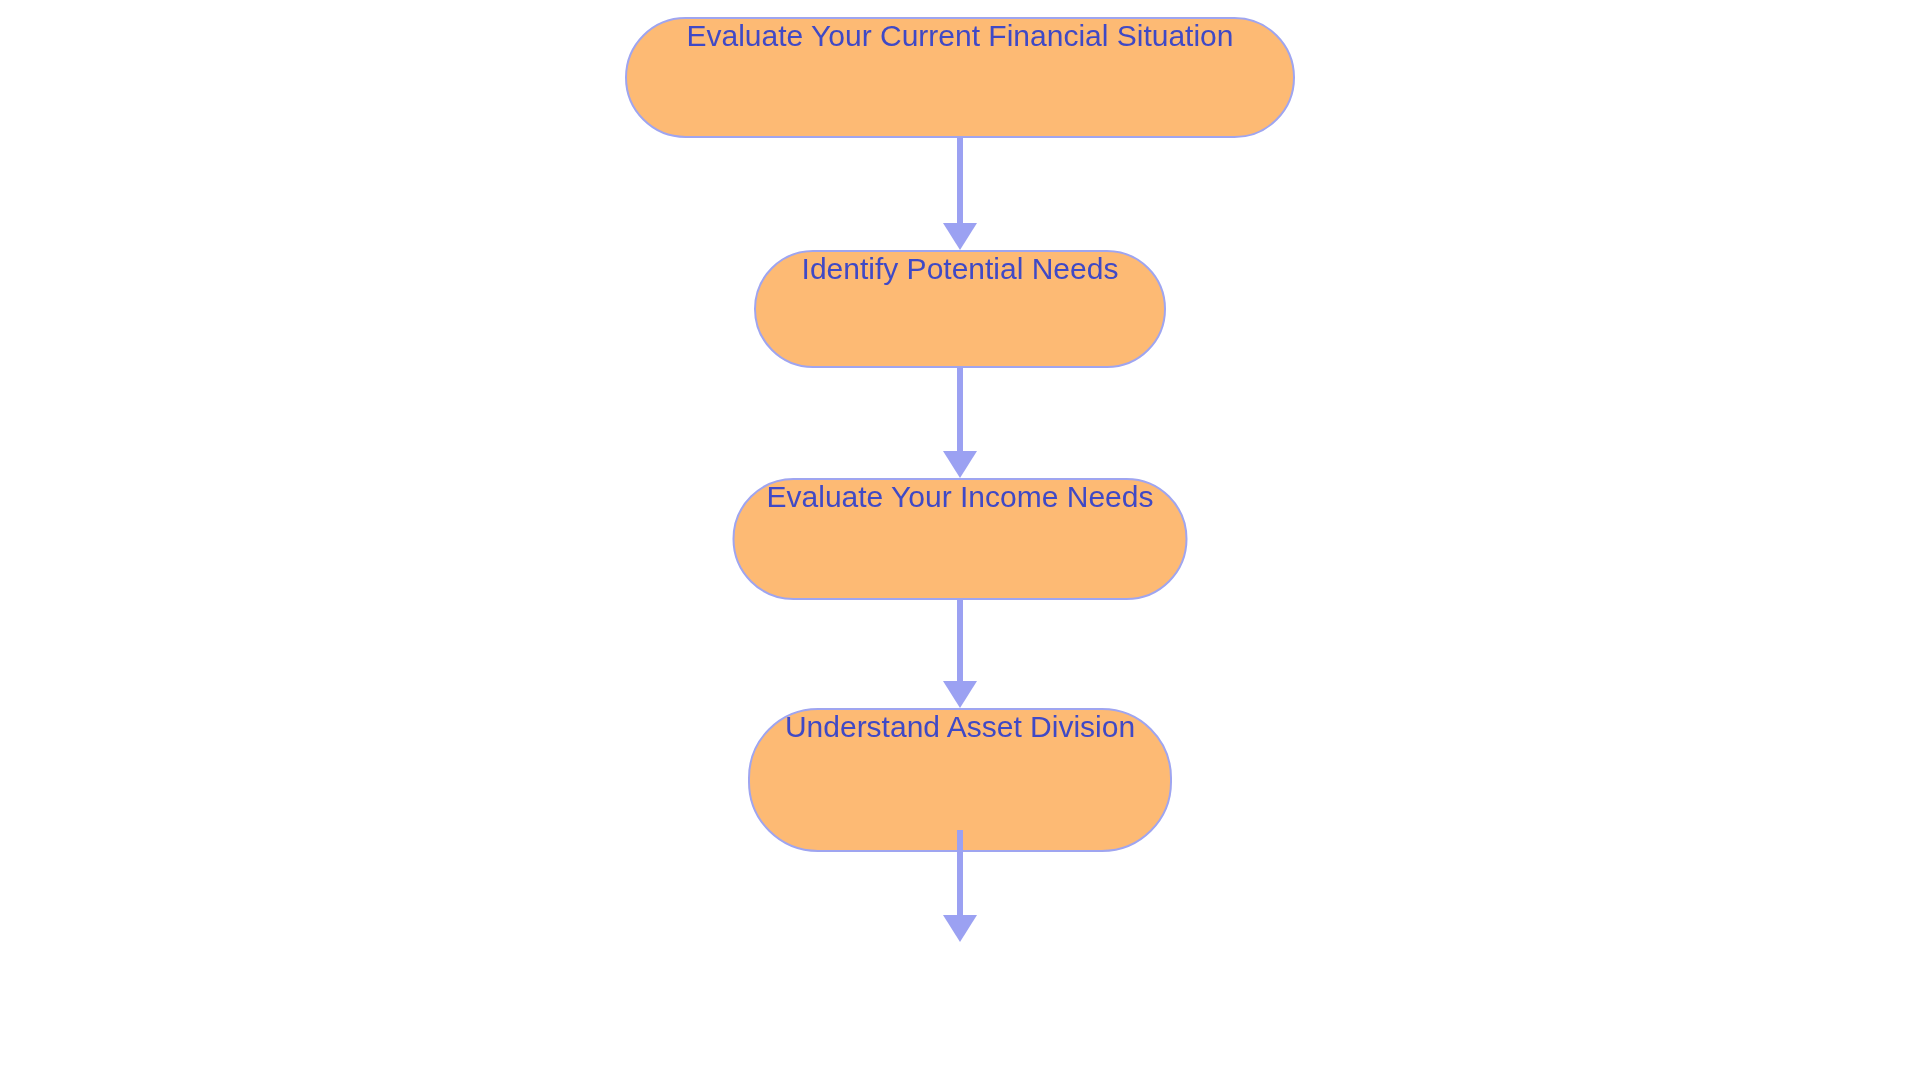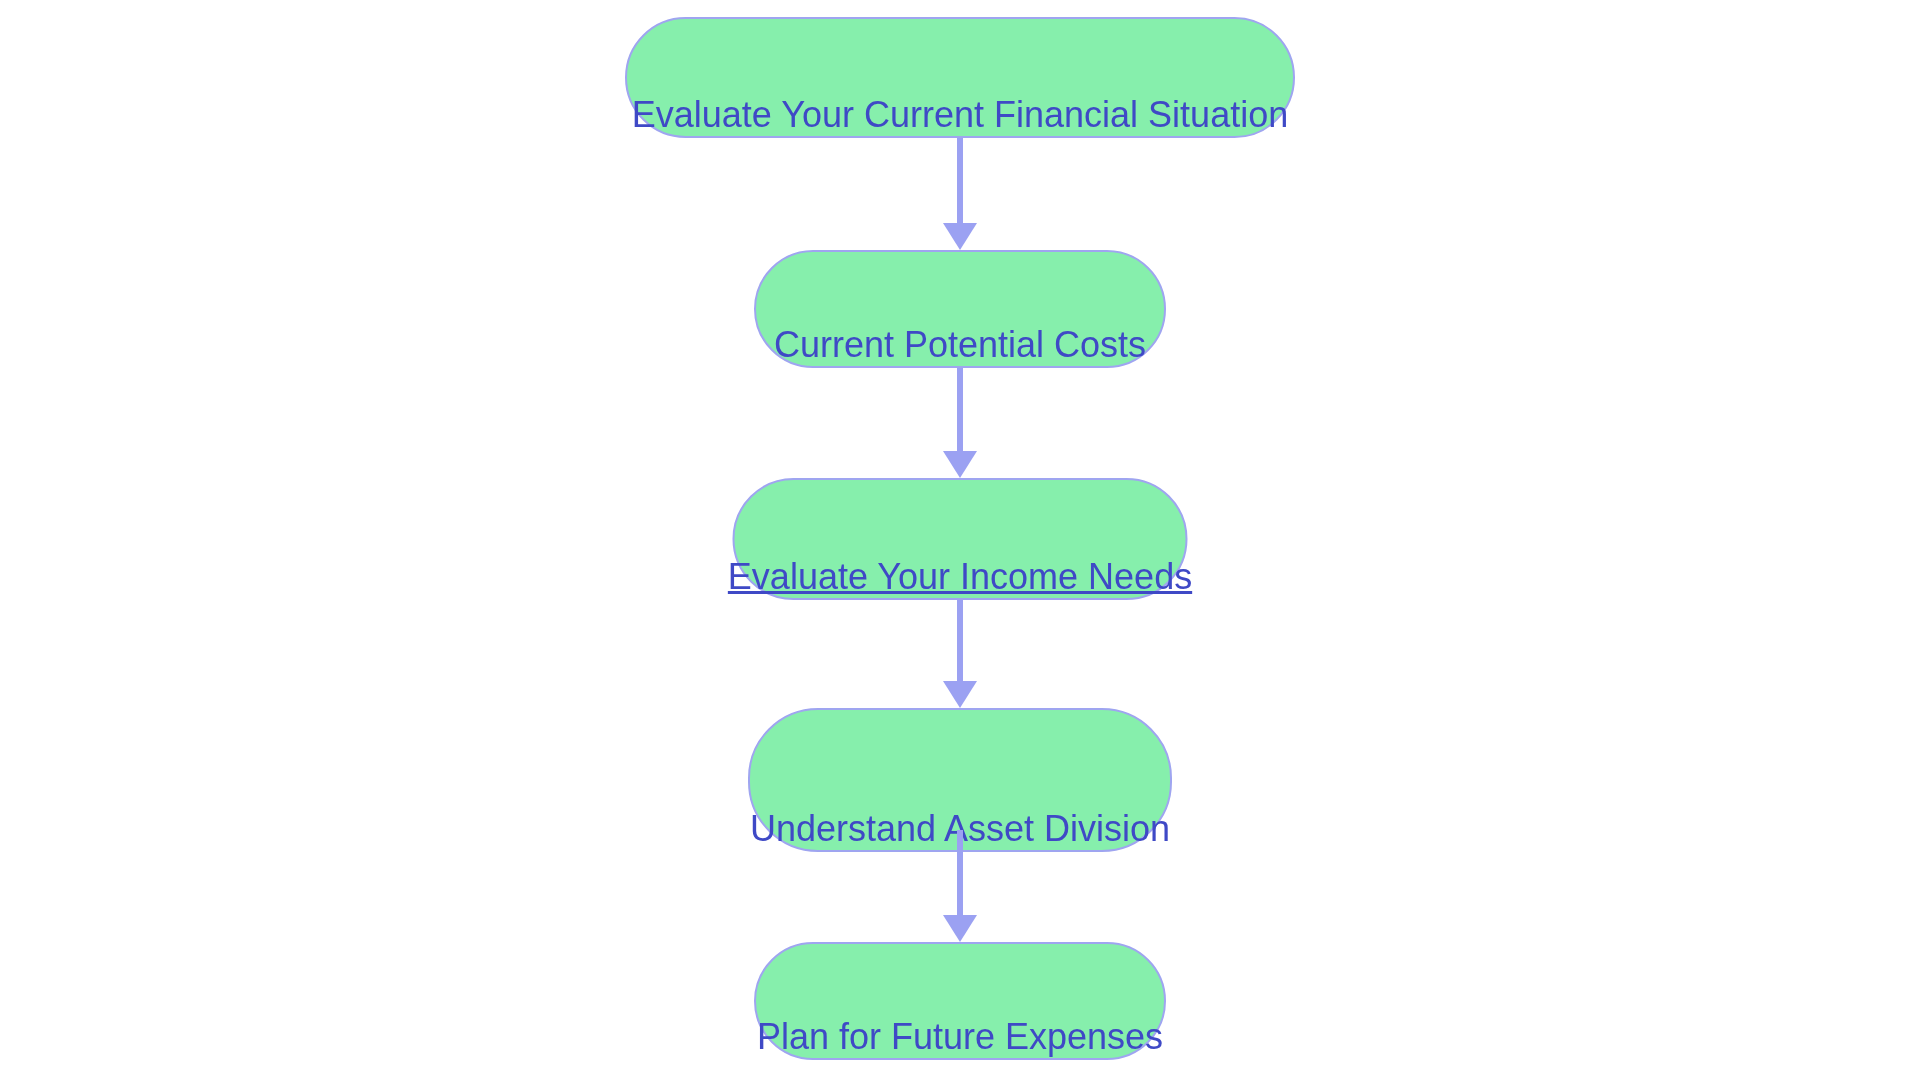--- a/index.html
+++ b/index.html
@@ -12,35 +12,35 @@
     position: relative;
     width: 1920px;
     height: 1083px;
     background: #ffffff;
     overflow: hidden;
   }
   .node {
     position: absolute;
     left: 50%;
     transform: translateX(-50%);
-    background: #86efac;
+    background: #fdba74;
     border: 2px solid #9fa5f0;
     border-radius: 70px;
     display: flex;
-    align-items: flex-end;
+    align-items: flex-start;
     justify-content: center;
     box-sizing: border-box;
     color: #3f49c6;
-    font-size: 36px;
+    font-size: 30px;
     white-space: nowrap;
     text-align: center;
   }
   .node-1 { top: 17px;  width: 670px; height: 121px; }
   .node-2 { top: 250px; width: 412px; height: 118px; }
-  .node-3 { top: 478px; width: 455px; height: 122px; text-decoration: underline; }
+  .node-3 { top: 478px; width: 455px; height: 122px; }
   .node-4 { top: 708px; width: 424px; height: 144px; }
   .node-5 { top: 942px; width: 412px; height: 118px; }
 
   .arrow {
     position: absolute;
     left: 50%;
     transform: translateX(-50%);
     width: 34px;
     display: flex;
     flex-direction: column;
@@ -73,21 +73,21 @@
   <div class="node node-1">
     <span>Evaluate Your Current Financial Situation</span>
   </div>
 
   <div class="arrow arrow-1">
     <div class="stem"></div>
     <div class="head"></div>
   </div>
 
   <div class="node node-2">
-    <span>Current Potential Costs</span>
+    <span>Identify Potential Needs</span>
   </div>
 
   <div class="arrow arrow-2">
     <div class="stem"></div>
     <div class="head"></div>
   </div>
 
   <div class="node node-3">
     <span>Evaluate Your Income Needs</span>
   </div>
@@ -99,17 +99,14 @@
 
   <div class="node node-4">
     <span>Understand Asset Division</span>
   </div>
 
   <div class="arrow arrow-4">
     <div class="stem"></div>
     <div class="head"></div>
   </div>
 
-  <div class="node node-5">
-    <span>Plan for Future Expenses</span>
-  </div>
 
 </div>
 
 </body></html>

